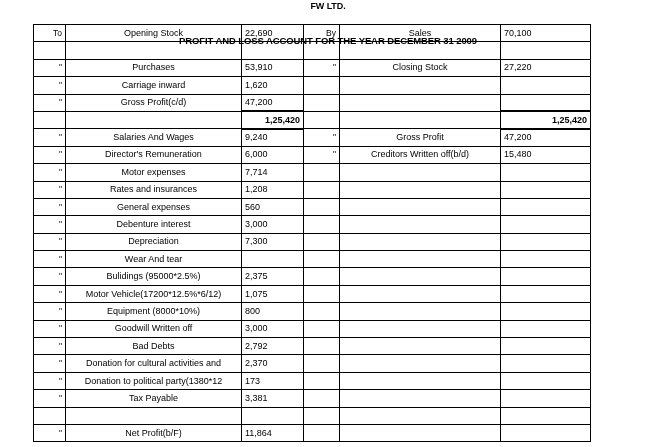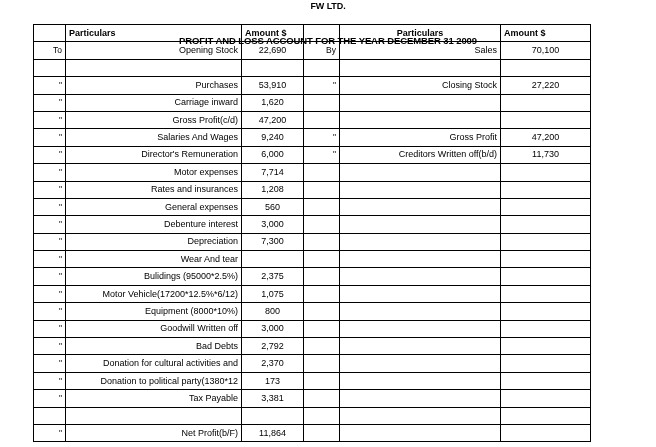--- a/index.html
+++ b/index.html
@@ -68,24 +68,24 @@
   col.c-mark2  { width: 36px; }
   col.c-part2  { width: 161px; }
   col.c-amt2   { width: 90px; }
 
   .hdr {
     font-weight: bold;
   }
   .hdr-left { text-align: left; }
   .hdr-center { text-align: center; }
   .num {
+    text-align: left;
+  }
+  .txt {
     text-align: center;
-  }
-  .txt {
-    text-align: right;
     margin-left: 44px;
   }
   .mark {
     text-align: right;
     font-size: 8.5px;
   }
   .indent { padding-left: 8px; }
   .subtotal {
     font-weight: bold;
     text-align: right;
@@ -106,28 +106,20 @@
   <table class="pl">
     <colgroup>
       <col class="c-mark">
         <col class="c-part">
         <col class="c-amt">
       <col class="c-mark2">
         <col class="c-part2">
         <col class="c-amt2">
     </colgroup>
     <tbody>
-      <tr>
-        <td class="hdr hdr-left"></td>
-        <td class="hdr hdr-left">Particulars</td>
-        <td class="hdr hdr-left">Amount $</td>
-        <td class="hdr hdr-left"></td>
-        <td class="hdr hdr-center">Particulars</td>
-        <td class="hdr hdr-left">Amount $</td>
-      </tr>
     <tr>
           <td class="mark">To</td>
           <td class="txt">Opening Stock</td>
           <td class="num">22,690</td>
           <td class="mark">By</td>
           <td class="txt">Sales</td>
           <td class="num">70,100</td>
         </tr>
         <tr>
           <td class="mark"></td>
@@ -155,34 +147,42 @@
         </tr>
         <tr>
           <td class="mark">"</td>
           <td class="txt">Gross Profit(c/d)</td>
           <td class="num">47,200</td>
           <td class="mark"></td>
           <td class="txt"></td>
           <td class="num"></td>
         </tr>
         <tr>
+          <td class="mark"></td>
+          <td class="txt"></td>
+          <td class="subtotal">1,25,420</td>
+          <td class="mark"></td>
+          <td class="txt"></td>
+          <td class="subtotal">1,25,420</td>
+        </tr>
+        <tr>
           <td class="mark">"</td>
           <td class="txt">Salaries And Wages</td>
           <td class="num">9,240</td>
           <td class="mark">"</td>
           <td class="txt">Gross Profit</td>
           <td class="num">47,200</td>
         </tr>
         <tr>
           <td class="mark">"</td>
           <td class="txt">Director's Remuneration</td>
           <td class="num">6,000</td>
           <td class="mark">"</td>
           <td class="txt">Creditors Written off(b/d)</td>
-          <td class="num">11,730</td>
+          <td class="num">15,480</td>
         </tr>
         <tr>
           <td class="mark">"</td>
           <td class="txt">Motor expenses</td>
           <td class="num">7,714</td>
           <td class="mark"></td>
           <td class="txt"></td>
           <td class="num"></td>
         </tr>
         <tr>

